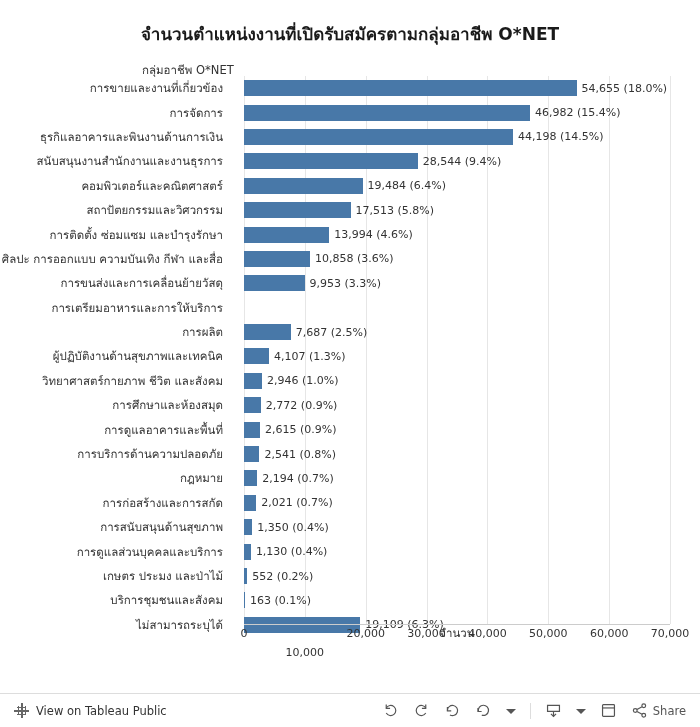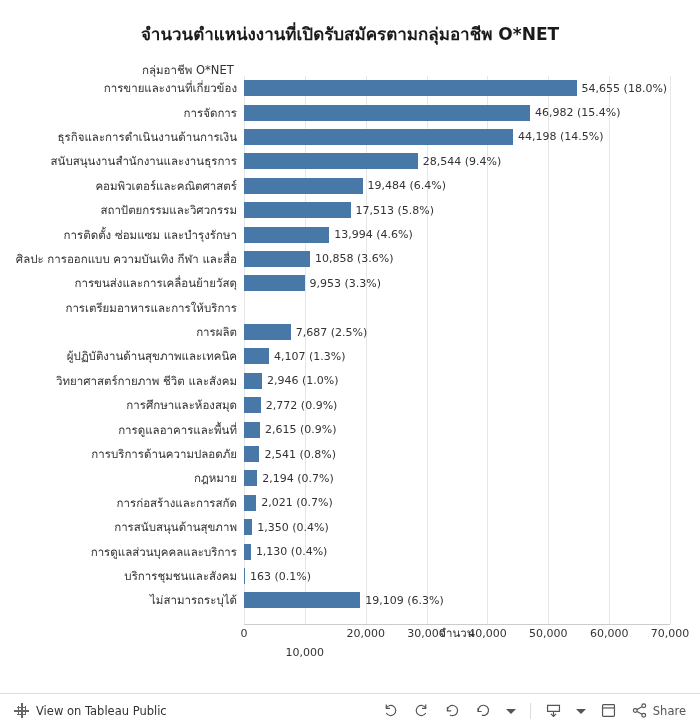--- a/index.html
+++ b/index.html
@@ -50,21 +50,21 @@
     width: 700px;
   }
   .row {
     display: flex;
     align-items: center;
     height: 24.4px;
   }
   .row-label {
     width: 244px;
     text-align: right;
-    padding-right: 7px;
+    padding-right: 21px;
     box-sizing: border-box;
     font-size: 11.5px;
     color: #333333;
     white-space: nowrap;
     overflow: hidden;
   }
   .bar-area {
     position: relative;
     flex: 1;
     height: 24.4px;
@@ -218,21 +218,21 @@
           </div>
         </div>
         <div class="row">
           <div class="row-label">การจัดการ</div>
           <div class="bar-area">
             <div class="bar" style="width: 285.919px; background: rgb(72, 120, 168);"></div>
             <div class="bar-value">46,982 (15.4%)</div>
           </div>
         </div>
         <div class="row">
-          <div class="row-label">ธุรกิจและการดำเนินงานด้านการเงิน</div>
+          <div class="row-label">ธุรกิแลอาคารและพินงานด้านการเงิน</div>
           <div class="bar-area">
             <div class="bar" style="width: 268.976px; background: rgb(72, 120, 168);"></div>
             <div class="bar-value">44,198 (14.5%)</div>
           </div>
         </div>
         <div class="row">
           <div class="row-label">สนับสนุนงานสำนักงานและงานธุรการ</div>
           <div class="bar-area">
             <div class="bar" style="width: 173.711px; background: rgb(72, 120, 168);"></div>
             <div class="bar-value">28,544 (9.4%)</div>
@@ -337,20 +337,27 @@
           <div class="bar-area">
             <div class="bar" style="width: 8.21571px; background: rgb(72, 120, 168);"></div>
             <div class="bar-value">1,350 (0.4%)</div>
           </div>
         </div>
         <div class="row">
           <div class="row-label">การดูแลส่วนบุคคลและบริการ</div>
           <div class="bar-area">
             <div class="bar" style="width: 6.87686px; background: rgb(72, 120, 168);"></div>
             <div class="bar-value">1,130 (0.4%)</div>
+          </div>
+        </div>
+        <div class="row">
+          <div class="row-label">เกษตร ประมง และป่าไม้</div>
+          <div class="bar-area">
+            <div class="bar" style="width: 3.35931px; background: rgb(72, 120, 168);"></div>
+            <div class="bar-value">552 (0.2%)</div>
           </div>
         </div>
         <div class="row">
           <div class="row-label">บริการชุมชนและสังคม</div>
           <div class="bar-area">
             <div class="bar" style="width: 1px; background: rgb(72, 120, 168);"></div>
             <div class="bar-value">163 (0.1%)</div>
           </div>
         </div>
         <div class="row">

